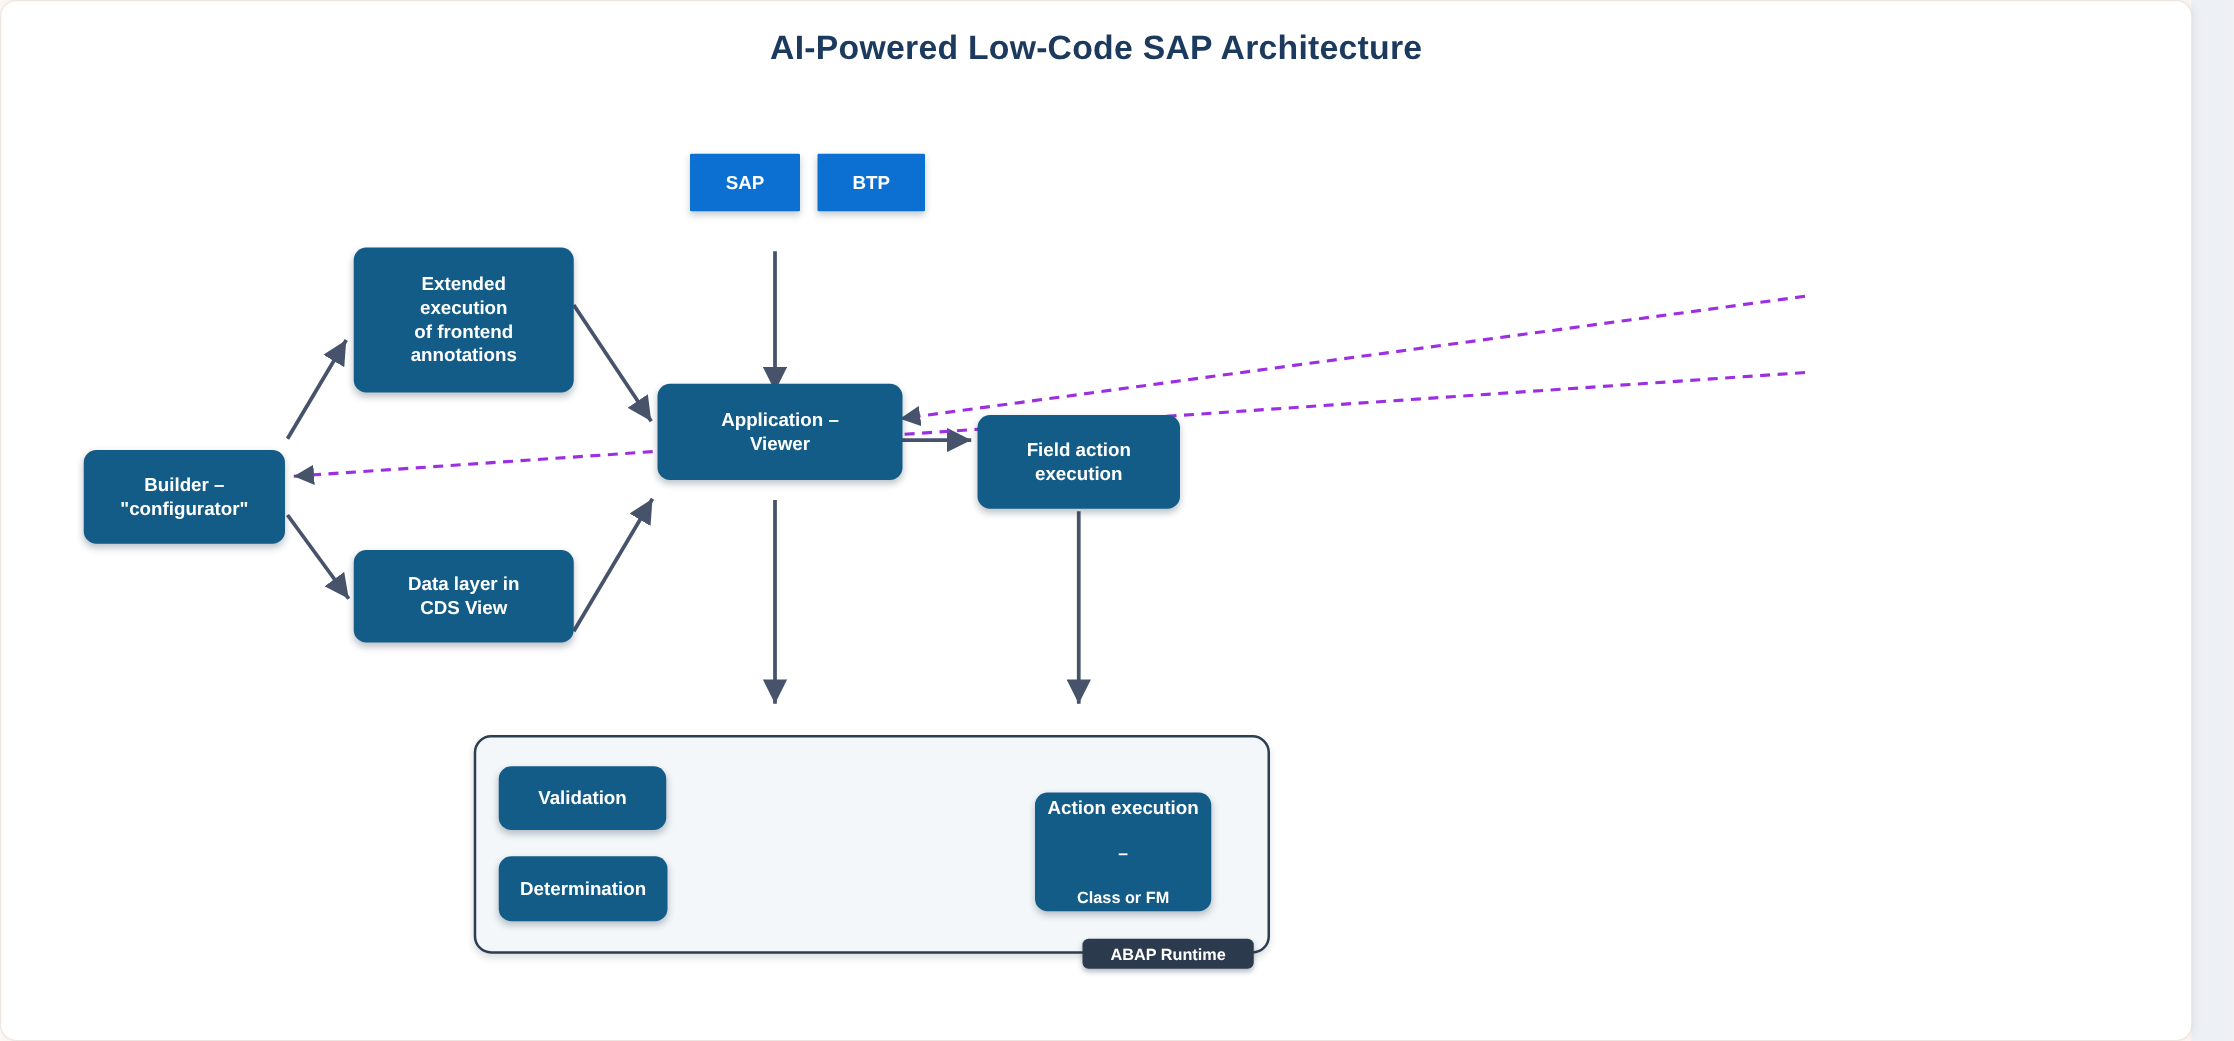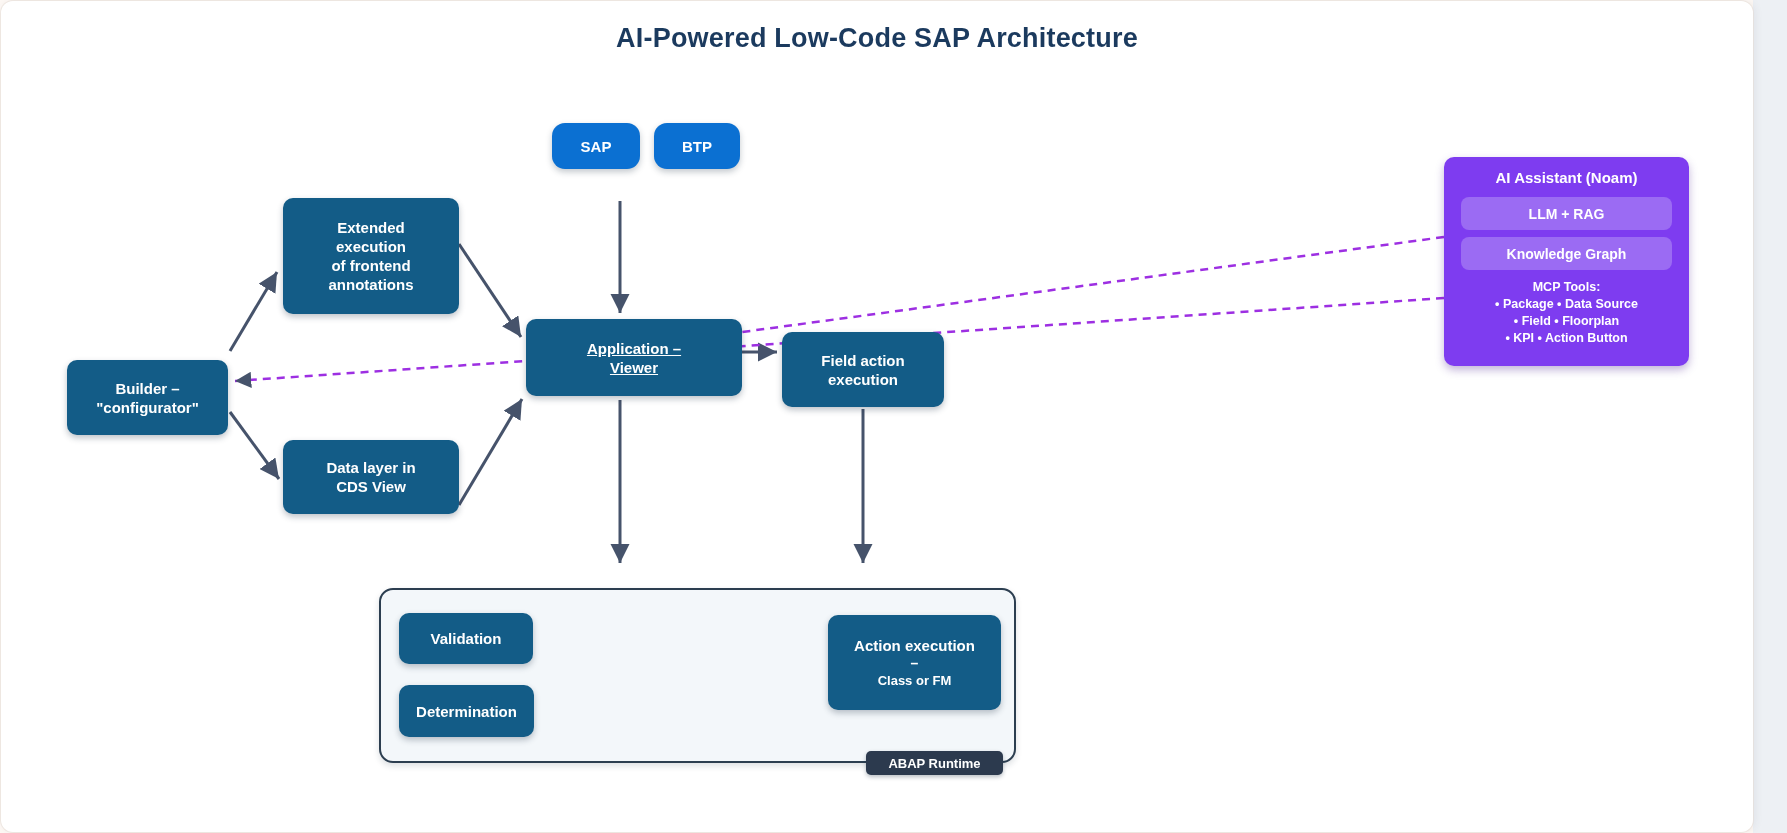--- a/index.html
+++ b/index.html
@@ -32,21 +32,21 @@
     display: flex; flex-direction: column; align-items: center; justify-content: center;
     background: #135c87; color: #ffffff; border-radius: 10px;
     font-weight: bold; font-size: 15px; line-height: 19px; text-align: center;
     box-shadow: 0 3px 6px rgba(20,40,60,.28);
   }
   .node span { display: block; }
 
   .chip {
     position: absolute; z-index: 2;
     display: flex; align-items: center; justify-content: center;
-    background: #0b70d2; color: #ffffff; border-radius: 13px;
+    background: #0b70d2; color: #ffffff; border-radius: 1px;
     font-weight: bold; font-size: 15px;
     box-shadow: 0 3px 6px rgba(20,40,60,.25);
   }
 
   .ai-panel {
     position: absolute; left: 1443px; top: 156px; width: 245px; height: 209px;
     background: #7e3cf0; border-radius: 10px; z-index: 2;
     color: #fff; text-align: center;
     box-shadow: 0 4px 9px rgba(80,40,150,.35);
     padding: 12px 17px 10px 17px;
@@ -70,27 +70,27 @@
     background: #2c3a4e; color: #fff; border-radius: 5px; z-index: 3;
     display: flex; align-items: center; justify-content: center;
     font-size: 13px; font-weight: bold;
     box-shadow: 0 2px 4px rgba(20,40,60,.3);
   }
 
   
   .n-extvocab  { left: 282px; top: 197px; width: 176px; height: 116px; }
   .n-builder   { left:  66px; top: 359px; width: 161px; height:  75px; }
   .n-datalayer { left: 282px; top: 439px; width: 176px; height:  74px; }
-  .n-appviewer { left: 525px; top: 318px; width: 216px; height:  77px; text-decoration: underline; }
+  .n-appviewer { left: 525px; top: 306px; width: 196px; height:  77px; }
   .n-odata     { left: 781px; top: 331px; width: 162px; height:  75px; }
   .n-sap       { left: 551px; top: 122px; width:  88px; height:  46px; }
   .n-btp       { left: 653px; top: 122px; width:  86px; height:  46px; }
   .n-validate  { left: 398px; top: 612px; width: 134px; height:  51px; }
   .n-determ    { left: 398px; top: 684px; width: 135px; height:  52px; text-align: center; }
-  .n-actionex  { left: 827px; top: 614px; width: 173px; height:  95px; }
+  .n-actionex  { left: 827px; top: 633px; width: 141px; height:  95px; gap: 18px; }
   .n-actionex .sub { font-size: 13px; }
   .n-actionex .dash { font-size: 14px; line-height: 16px; }
 </style>
 </head>
 <body>
 
 <div class="gutter"></div>
 
 <div class="card">
   <div class="canvas">
@@ -144,35 +144,20 @@
     <div class="node n-appviewer">
       <span>Application –</span>
       <span>Viewer</span>
     </div>
 
     <div class="node n-odata">
       <span>Field action</span>
       <span>execution</span>
     </div>
 
-    <div class="ai-panel">
-      <div class="ai-panel-title">AI Assistant (Noam)</div>
-      <div class="ai-chip">
-        <span>LLM + RAG</span>
-      </div>
-      <div class="ai-chip">
-        <span>Knowledge Graph</span>
-      </div>
-      <div class="mcp-block">
-        <div>MCP Tools:</div>
-        <div>• Package • Data Source</div>
-        <div>• Field • Floorplan</div>
-        <div>• KPI • Action Button</div>
-      </div>
-    </div>
 
     <div class="runtime-container"></div>
 
     <div class="node n-validate">
       <span>Validation</span>
     </div>
     <div class="node n-determ">
       <span>Determination</span>
     </div>
     <div class="node n-actionex">

